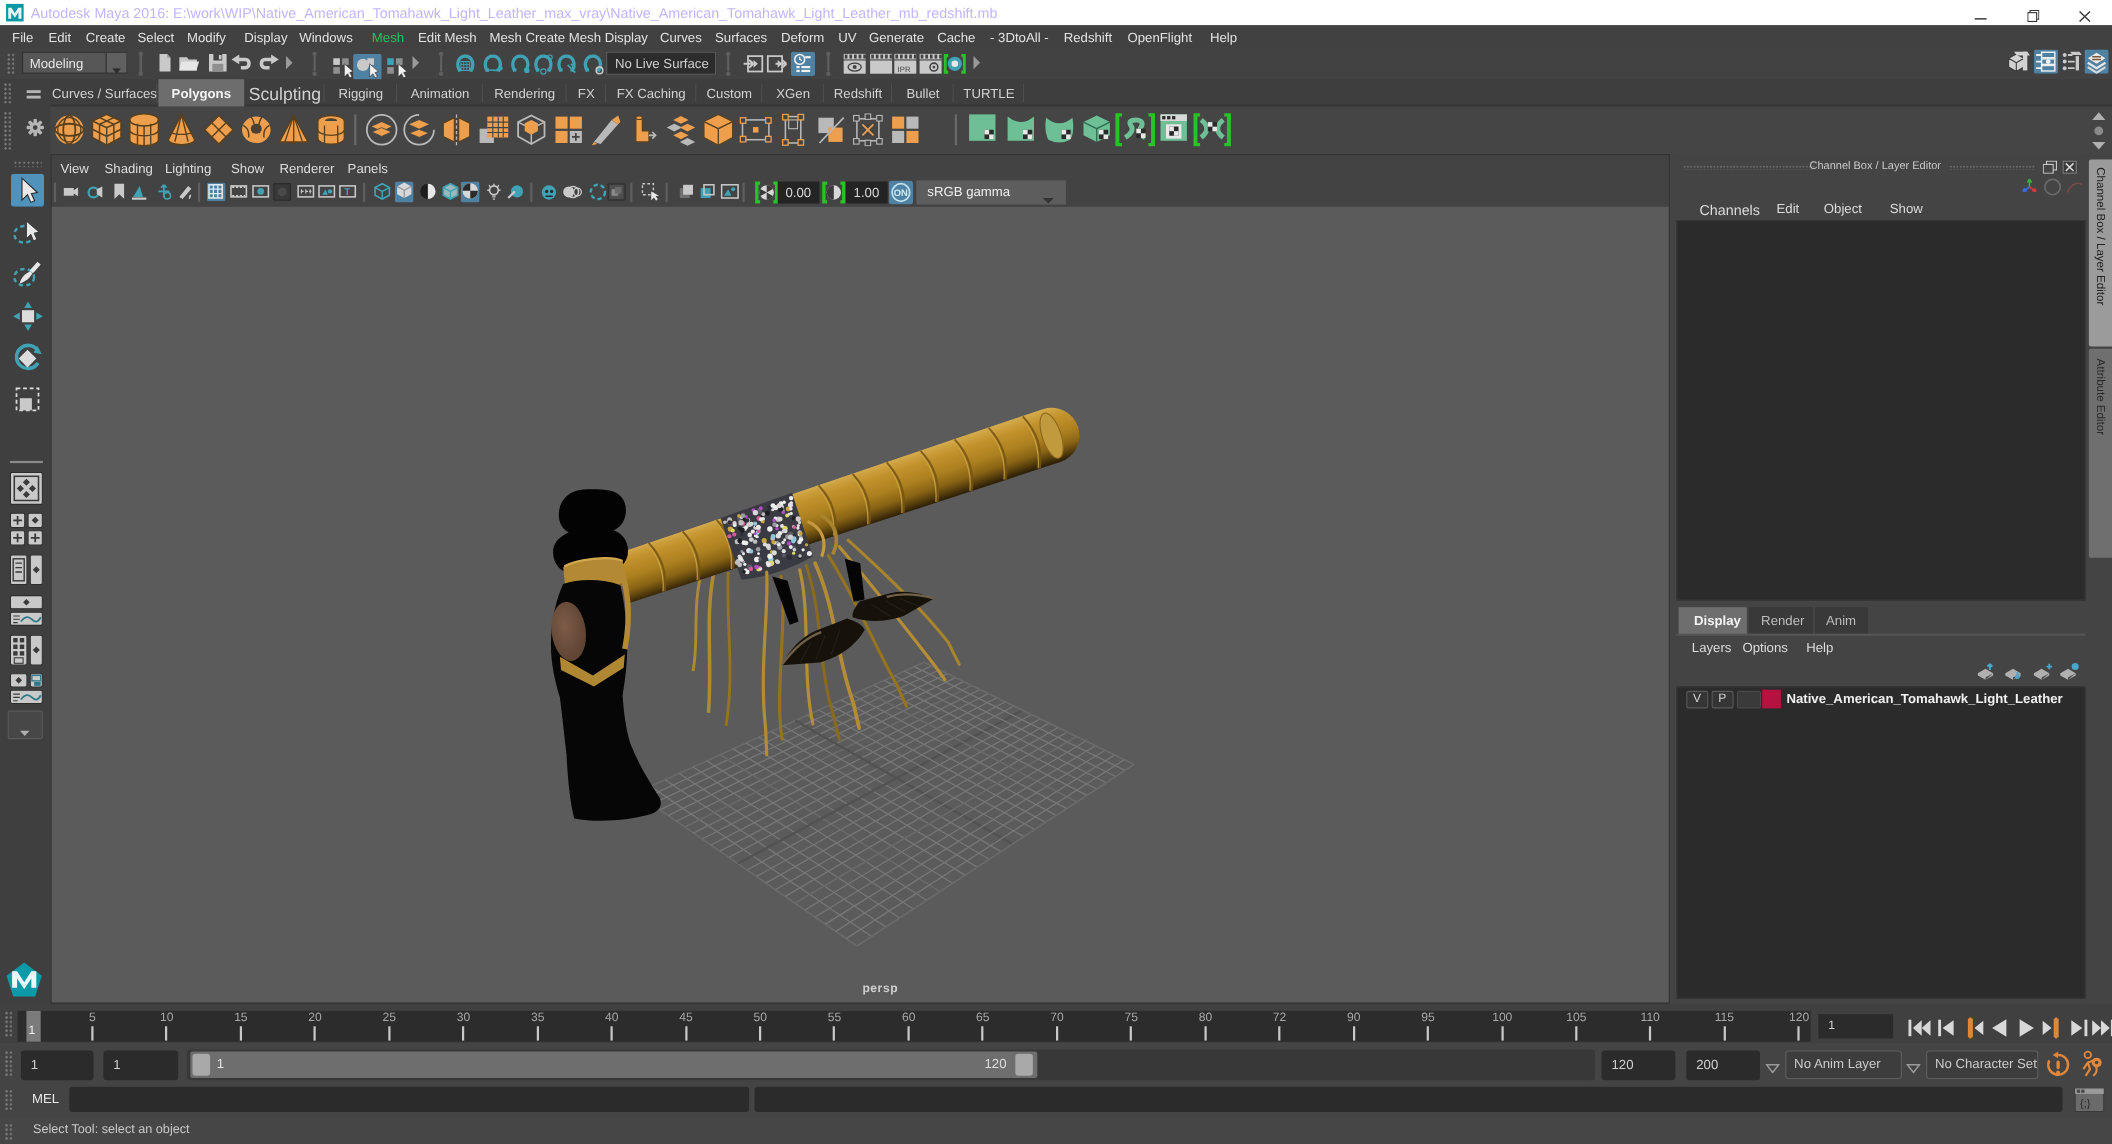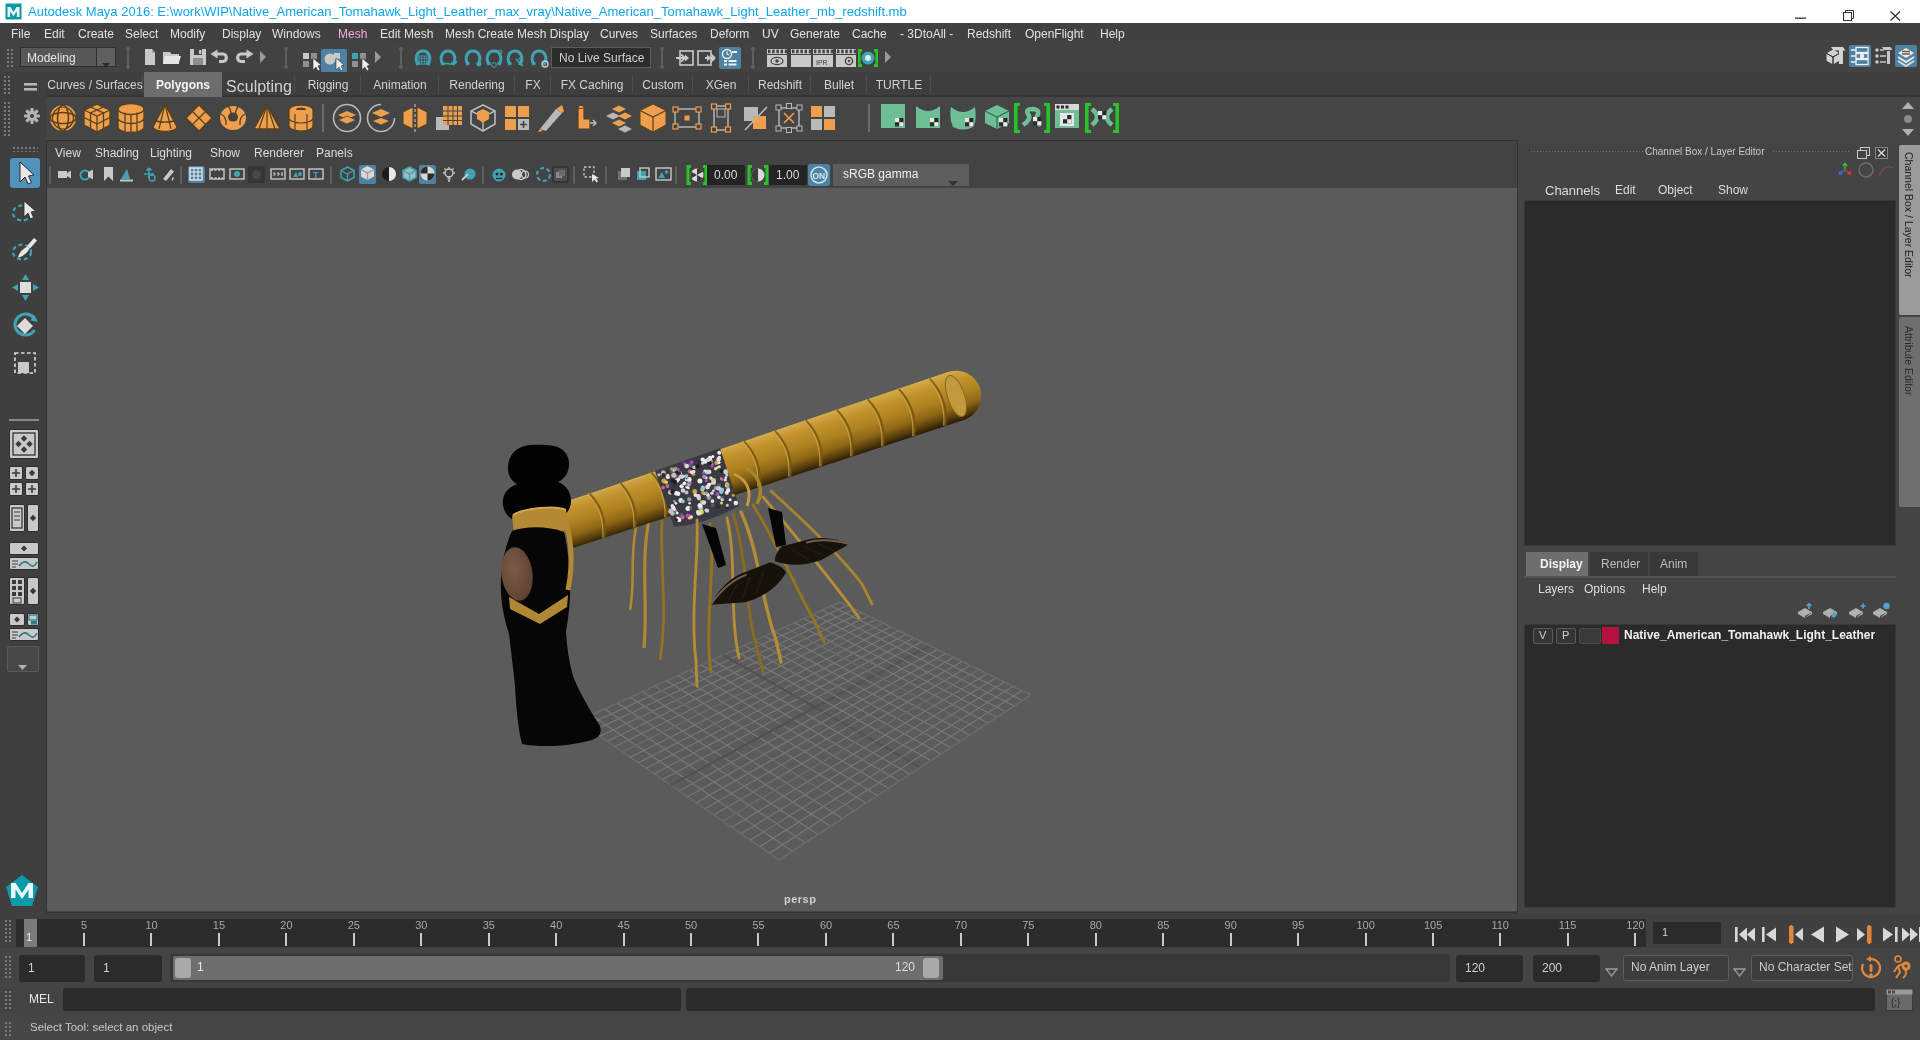--- a/index.html
+++ b/index.html
@@ -2,40 +2,40 @@
 <html><head><meta charset="utf-8"><style>
 *{margin:0;padding:0;box-sizing:border-box;font-family:"Liberation Sans",sans-serif;}
 html,body{width:1920px;height:1040px;overflow:hidden;background:#444444;}
 .grip{position:absolute;width:7px;background-image:radial-gradient(circle,#7a7a7a 1px,transparent 1.2px);background-size:4px 4px;}
 </style></head><body>
 <div style="position:absolute;left:0px;top:0px;width:1920px;height:23px;background:#ffffff;"></div>
 <div style="position:absolute;left:5px;top:3px;width:17px;height:17px;"><svg width="17" height="17" viewBox="0 0 17 17">
       <rect x="0.5" y="0.5" width="16" height="16" fill="#0d98a6"></rect>
       <path d="M2.5 14 L2.5 4 L5.5 4 L8.5 9 L11.5 4 L14.5 4 L14.5 14 L11.8 14 L11.8 8.2 L8.5 13.2 L5.2 8.2 L5.2 14 Z" fill="#e8f6f6"></path>
     </svg></div>
-<div style="position:absolute;left:28px;top:5px;font-size:13px;color:#0ea5e9;white-space:nowrap;font-weight:normal;line-height:1;">Autodesk Maya 2016: E:\work\WIP\Native_American_Tomahawk_Light_Leather_max_vray\Native_American_Tomahawk_Light_Leather_mb_redshift.mb</div>
+<div style="position:absolute;left:28px;top:5px;font-size:13px;color:#c4b5fd;white-space:nowrap;font-weight:normal;line-height:1;">Autodesk Maya 2016: E:\work\WIP\Native_American_Tomahawk_Light_Leather_max_vray\Native_American_Tomahawk_Light_Leather_mb_redshift.mb</div>
 <div style="position:absolute;left:1795px;top:8px;width:12px;height:8px;"><svg width="12" height="8" viewBox="0 0 12 8">
       <rect x="0" y="3.5" width="11" height="1.3" fill="#333"></rect>
     </svg></div>
 <div style="position:absolute;left:1843px;top:7px;width:11px;height:11px;"><svg width="11" height="11" viewBox="0 0 11 11">
       <path d="M2.5 2.5 L2.5 0.5 L10.5 0.5 L10.5 8.5 L8.5 8.5" fill="none" stroke="#333" stroke-width="1"></path>
       <rect x="0.5" y="2.5" width="8" height="8" fill="none" stroke="#333" stroke-width="1"></rect>
     </svg></div>
 <div style="position:absolute;left:1890px;top:7px;width:11px;height:10px;"><svg width="11" height="10" viewBox="0 0 11 10">
       <path d="M0.5 0.5 L10 9.5 M10 0.5 L0.5 9.5" stroke="#333" stroke-width="1.2"></path>
     </svg></div>
 <div style="position:absolute;left:0px;top:23px;width:1920px;height:21px;background:#414141;"></div>
 <div style="position:absolute;left:11px;top:28px;font-size:12px;color:#e2e2e2;white-space:nowrap;font-weight:normal;line-height:1;">File</div>
 <div style="position:absolute;left:44px;top:28px;font-size:12px;color:#e2e2e2;white-space:nowrap;font-weight:normal;line-height:1;">Edit</div>
 <div style="position:absolute;left:78px;top:28px;font-size:12px;color:#e2e2e2;white-space:nowrap;font-weight:normal;line-height:1;">Create</div>
 <div style="position:absolute;left:125px;top:28px;font-size:12px;color:#e2e2e2;white-space:nowrap;font-weight:normal;line-height:1;">Select</div>
 <div style="position:absolute;left:170px;top:28px;font-size:12px;color:#e2e2e2;white-space:nowrap;font-weight:normal;line-height:1;">Modify</div>
 <div style="position:absolute;left:222px;top:28px;font-size:12px;color:#e2e2e2;white-space:nowrap;font-weight:normal;line-height:1;">Display</div>
 <div style="position:absolute;left:272px;top:28px;font-size:12px;color:#e2e2e2;white-space:nowrap;font-weight:normal;line-height:1;">Windows</div>
-<div style="position:absolute;left:338px;top:28px;font-size:12px;color:#f9a8d4;white-space:nowrap;font-weight:normal;line-height:1;">Mesh</div>
+<div style="position:absolute;left:338px;top:28px;font-size:12px;color:#22c55e;white-space:nowrap;font-weight:normal;line-height:1;">Mesh</div>
 <div style="position:absolute;left:380px;top:28px;font-size:12px;color:#e2e2e2;white-space:nowrap;font-weight:normal;line-height:1;">Edit Mesh</div>
 <div style="position:absolute;left:445px;top:28px;font-size:12px;color:#e2e2e2;white-space:nowrap;font-weight:normal;line-height:1;">Mesh Create</div>
 <div style="position:absolute;left:517px;top:28px;font-size:12px;color:#e2e2e2;white-space:nowrap;font-weight:normal;line-height:1;">Mesh Display</div>
 <div style="position:absolute;left:600px;top:28px;font-size:12px;color:#e2e2e2;white-space:nowrap;font-weight:normal;line-height:1;">Curves</div>
 <div style="position:absolute;left:650px;top:28px;font-size:12px;color:#e2e2e2;white-space:nowrap;font-weight:normal;line-height:1;">Surfaces</div>
 <div style="position:absolute;left:710px;top:28px;font-size:12px;color:#e2e2e2;white-space:nowrap;font-weight:normal;line-height:1;">Deform</div>
 <div style="position:absolute;left:762px;top:28px;font-size:12px;color:#e2e2e2;white-space:nowrap;font-weight:normal;line-height:1;">UV</div>
 <div style="position:absolute;left:790px;top:28px;font-size:12px;color:#e2e2e2;white-space:nowrap;font-weight:normal;line-height:1;">Generate</div>
 <div style="position:absolute;left:852px;top:28px;font-size:12px;color:#e2e2e2;white-space:nowrap;font-weight:normal;line-height:1;">Cache</div>
 <div style="position:absolute;left:900px;top:28px;font-size:12px;color:#e2e2e2;white-space:nowrap;font-weight:normal;line-height:1;">- 3DtoAll -</div>
@@ -1168,21 +1168,21 @@
 <div style="position:absolute;left:819.91px;top:920px;font-size:11px;color:#a8a8a8;white-space:nowrap;font-weight:normal;line-height:1;">60</div>
 <div style="position:absolute;left:892.36px;top:933px;width:2px;height:13px;background:#c9c9c9;"></div>
 <div style="position:absolute;left:887.36px;top:920px;font-size:11px;color:#a8a8a8;white-space:nowrap;font-weight:normal;line-height:1;">65</div>
 <div style="position:absolute;left:959.8100000000001px;top:933px;width:2px;height:13px;background:#c9c9c9;"></div>
 <div style="position:absolute;left:954.8100000000001px;top:920px;font-size:11px;color:#a8a8a8;white-space:nowrap;font-weight:normal;line-height:1;">70</div>
 <div style="position:absolute;left:1027.26px;top:933px;width:2px;height:13px;background:#c9c9c9;"></div>
 <div style="position:absolute;left:1022.26px;top:920px;font-size:11px;color:#a8a8a8;white-space:nowrap;font-weight:normal;line-height:1;">75</div>
 <div style="position:absolute;left:1094.71px;top:933px;width:2px;height:13px;background:#c9c9c9;"></div>
 <div style="position:absolute;left:1089.71px;top:920px;font-size:11px;color:#a8a8a8;white-space:nowrap;font-weight:normal;line-height:1;">80</div>
 <div style="position:absolute;left:1162.16px;top:933px;width:2px;height:13px;background:#c9c9c9;"></div>
-<div style="position:absolute;left:1157.16px;top:920px;font-size:11px;color:#a8a8a8;white-space:nowrap;font-weight:normal;line-height:1;">85</div>
+<div style="position:absolute;left:1157.16px;top:920px;font-size:11px;color:#a8a8a8;white-space:nowrap;font-weight:normal;line-height:1;">72</div>
 <div style="position:absolute;left:1229.6100000000001px;top:933px;width:2px;height:13px;background:#c9c9c9;"></div>
 <div style="position:absolute;left:1224.6100000000001px;top:920px;font-size:11px;color:#a8a8a8;white-space:nowrap;font-weight:normal;line-height:1;">90</div>
 <div style="position:absolute;left:1297.06px;top:933px;width:2px;height:13px;background:#c9c9c9;"></div>
 <div style="position:absolute;left:1292.06px;top:920px;font-size:11px;color:#a8a8a8;white-space:nowrap;font-weight:normal;line-height:1;">95</div>
 <div style="position:absolute;left:1364.51px;top:933px;width:2px;height:13px;background:#c9c9c9;"></div>
 <div style="position:absolute;left:1356.51px;top:920px;font-size:11px;color:#a8a8a8;white-space:nowrap;font-weight:normal;line-height:1;">100</div>
 <div style="position:absolute;left:1431.96px;top:933px;width:2px;height:13px;background:#c9c9c9;"></div>
 <div style="position:absolute;left:1423.96px;top:920px;font-size:11px;color:#a8a8a8;white-space:nowrap;font-weight:normal;line-height:1;">105</div>
 <div style="position:absolute;left:1499.41px;top:933px;width:2px;height:13px;background:#c9c9c9;"></div>
 <div style="position:absolute;left:1491.41px;top:920px;font-size:11px;color:#a8a8a8;white-space:nowrap;font-weight:normal;line-height:1;">110</div>

